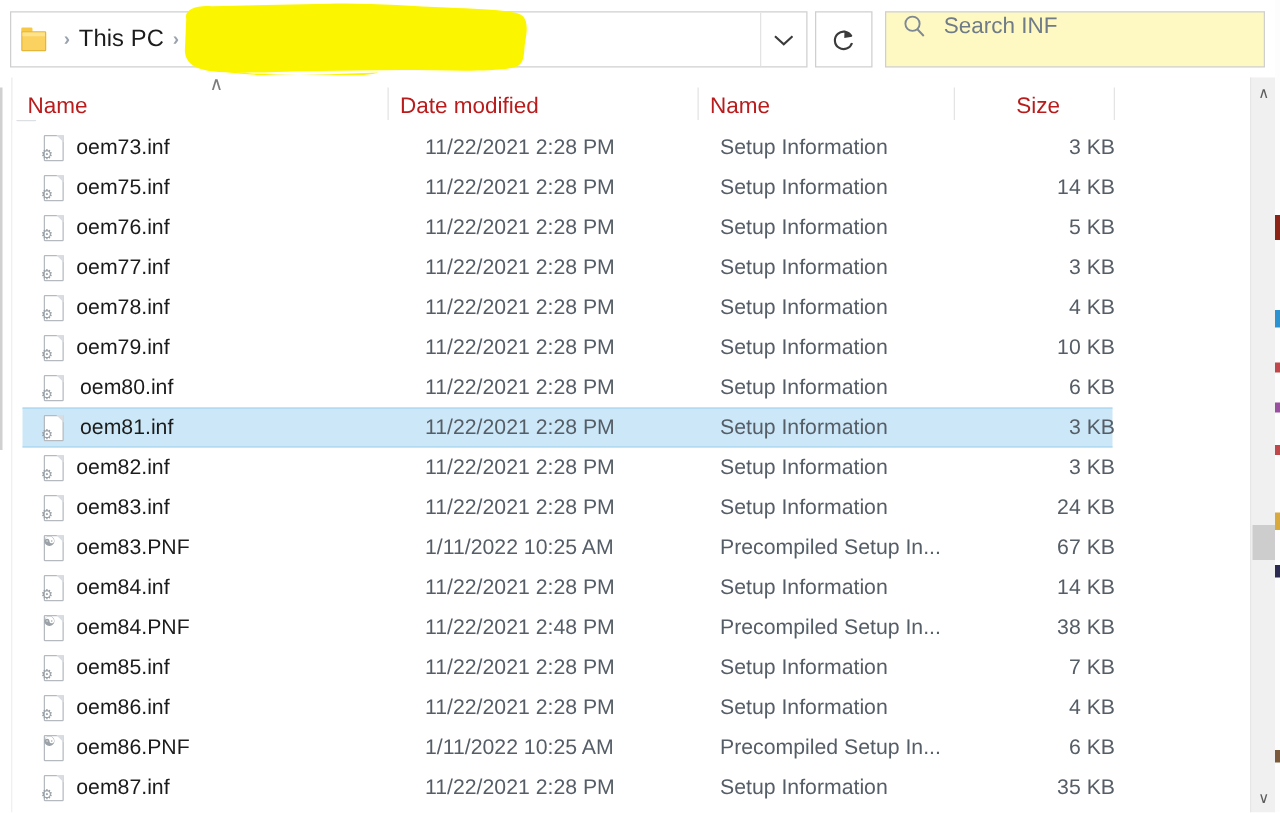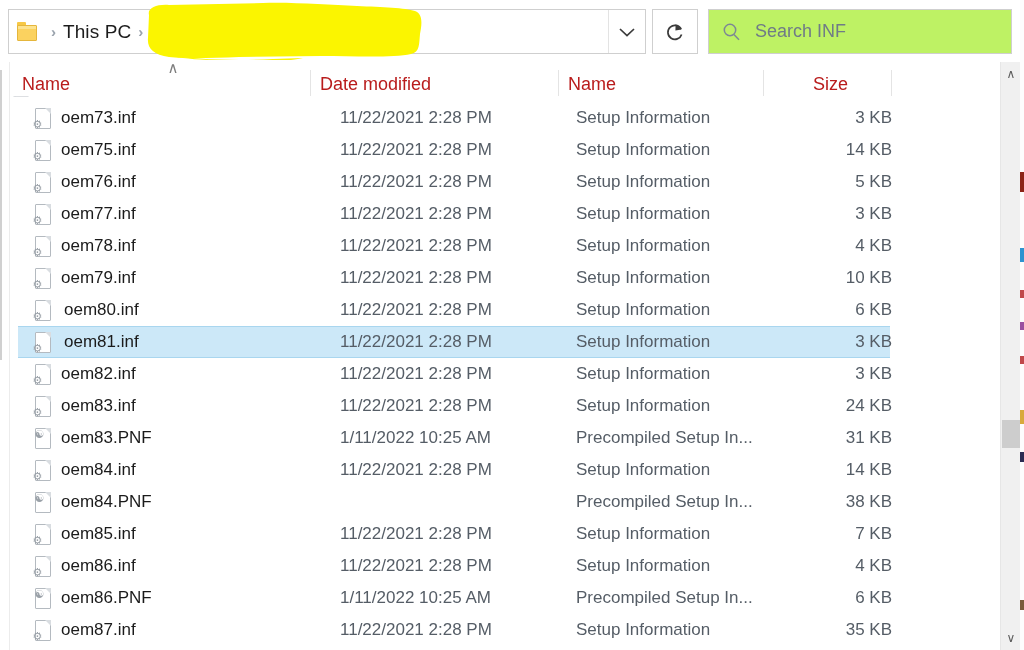--- a/index.html
+++ b/index.html
@@ -105,22 +105,22 @@
     border: 1px solid #cfcfcf;
     background: #ffffff;
     display: flex; align-items: center; justify-content: center;
   }
 
   .search-box {
     position: absolute;
     left: 708px; top: 9px;
     width: 304px; height: 45px;
     border: 1px solid #cfcfcf;
-    background: #bef264;
-    display: flex; align-items: center;
+    background: #fef9c3;
+    display: flex; align-items: flex-start;
   }
   .search-icon-wrap {
     width: 46px;
     display: flex; align-items: center; justify-content: center;
     flex: none;
   }
   .search-placeholder {
     font-size: 18px;
     color: #6f7b87;
     white-space: nowrap;
@@ -518,21 +518,21 @@
         <div class="cell name">
           <span class="ficon pnf">
             <span class="page"></span>
             <span class="fold"></span>
             <span class="badge">☯</span>
           </span>
           <span>oem83.PNF</span>
         </div>
         <div class="cell date">1/11/2022 10:25 AM</div>
         <div class="cell type">Precompiled Setup In...</div>
-        <div class="cell size">31 KB</div>
+        <div class="cell size">67 KB</div>
       </div>
       <div class="row" style="top: 358px;">
         <div class="cell name">
           <span class="ficon">
             <span class="page"></span>
             <span class="fold"></span>
             <span class="badge">⚙</span>
           </span>
           <span>oem84.inf</span>
         </div>
@@ -542,20 +542,21 @@
       </div>
       <div class="row" style="top: 390px;">
         <div class="cell name">
           <span class="ficon pnf">
             <span class="page"></span>
             <span class="fold"></span>
             <span class="badge">☯</span>
           </span>
           <span>oem84.PNF</span>
         </div>
+        <div class="cell date">11/22/2021 2:48 PM</div>
         <div class="cell type">Precompiled Setup In...</div>
         <div class="cell size">38 KB</div>
       </div>
       <div class="row" style="top: 422px;">
         <div class="cell name">
           <span class="ficon">
             <span class="page"></span>
             <span class="fold"></span>
             <span class="badge">⚙</span>
           </span>

